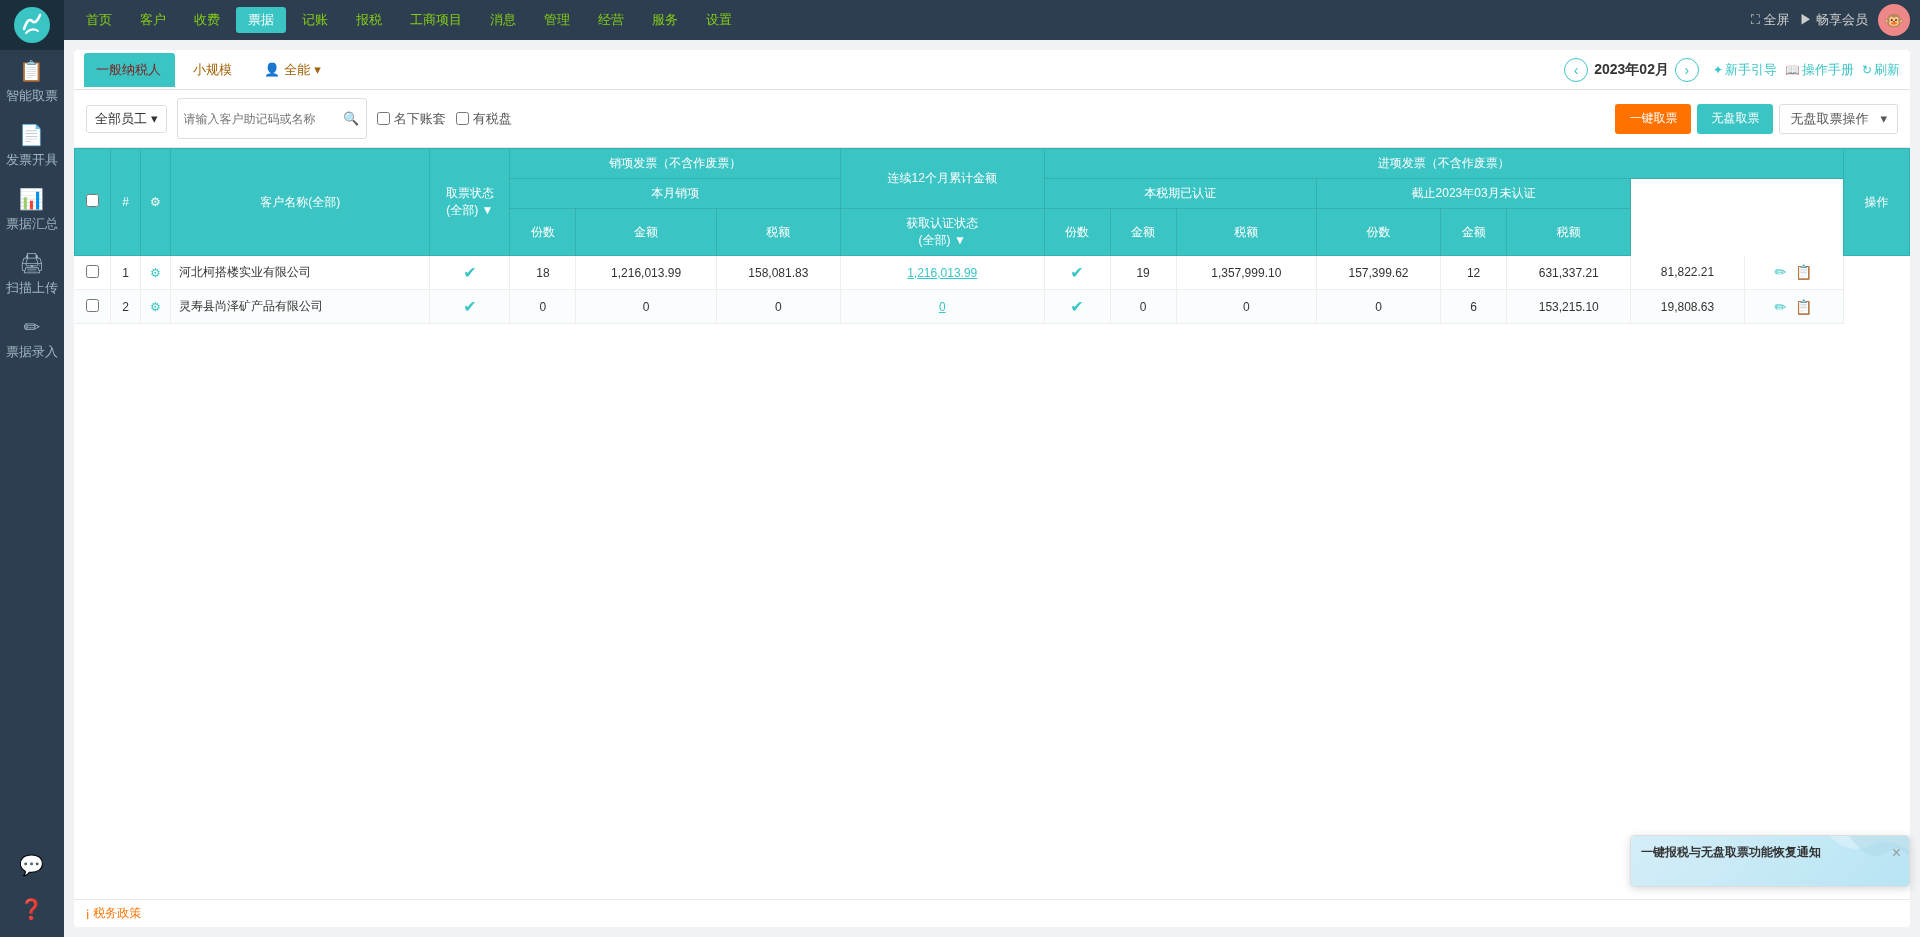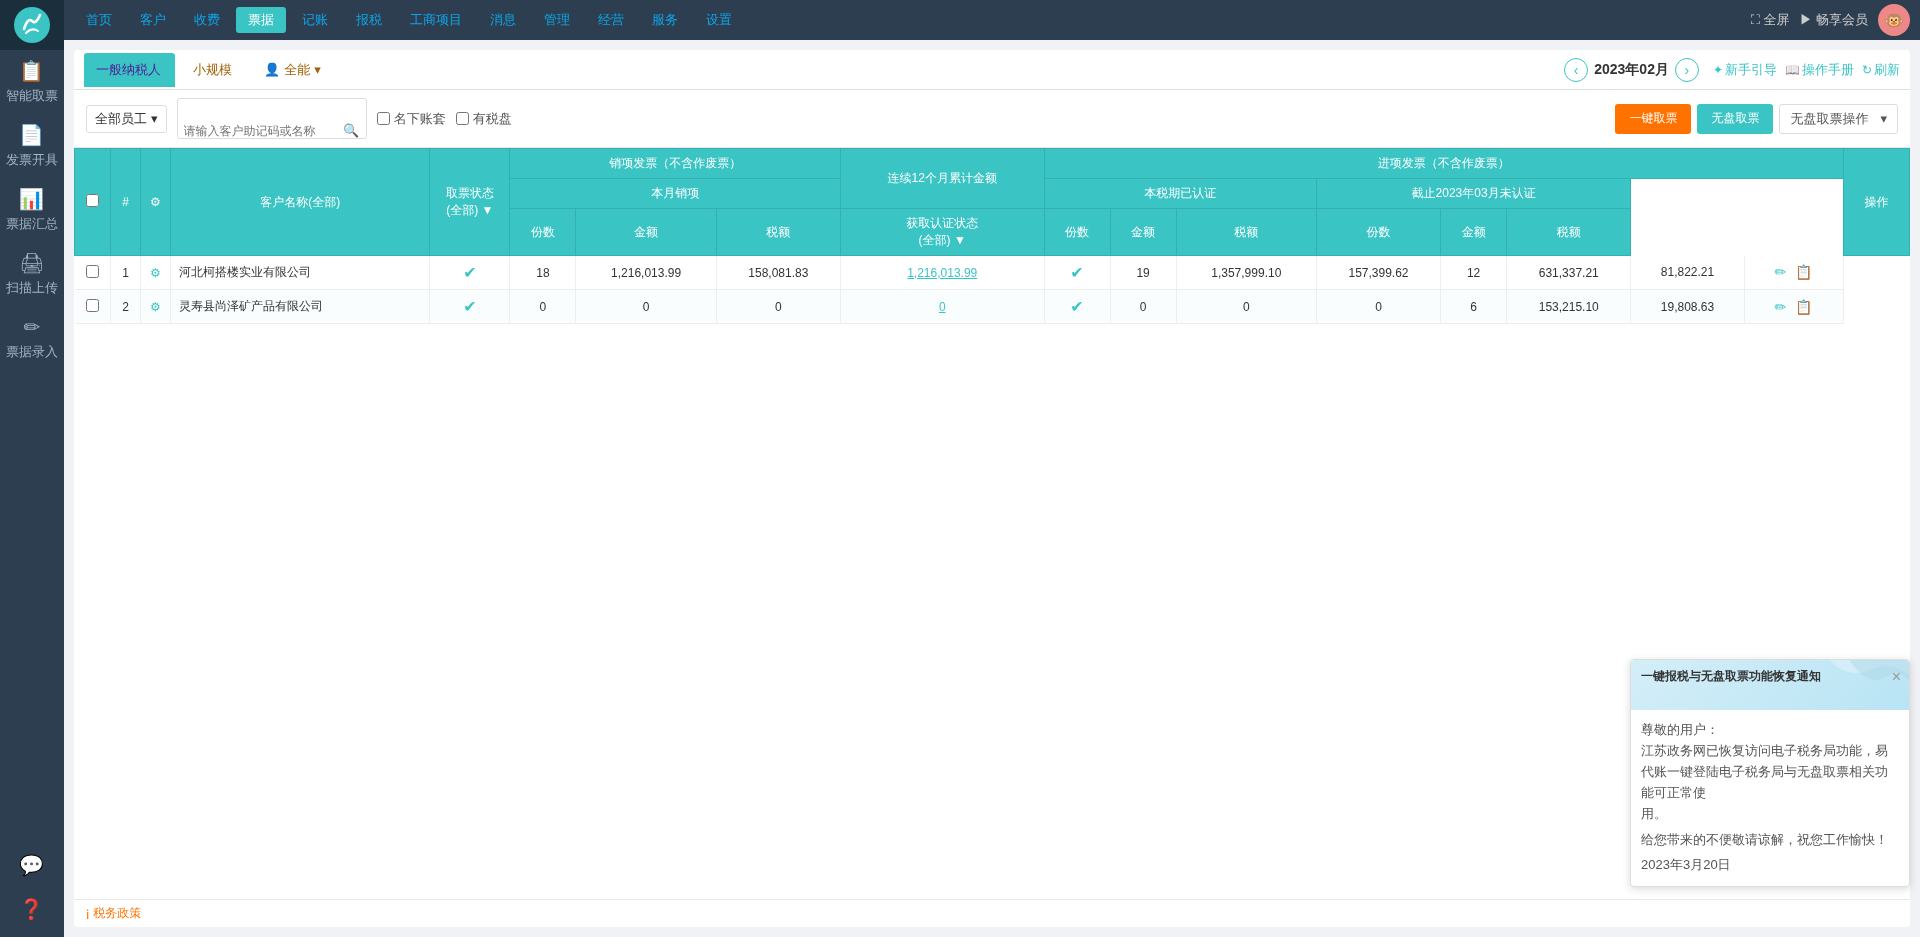--- a/index.html
+++ b/index.html
@@ -12,43 +12,43 @@
     .sidebar-item { display: flex; flex-direction: column; align-items: center; justify-content: center; width: 64px; height: 64px; color: #a0b4c4; cursor: pointer; font-size: 11px; gap: 4px; }
     .sidebar-item .icon { font-size: 20px; }
     .sidebar-bottom { margin-top: auto; display: flex; flex-direction: column; align-items: center; padding-bottom: 10px; gap: 8px; }
     .sidebar-bottom-icon { width: 36px; height: 36px; display: flex; align-items: center; justify-content: center; color: #a0b4c4; cursor: pointer; font-size: 20px; }
 
     
     .main { flex: 1; display: flex; flex-direction: column; overflow: hidden; }
 
     
     .topnav { height: 40px; background: #2d3e50; display: flex; align-items: center; padding: 0 10px; gap: 4px; flex-shrink: 0; }
-    .topnav-item { color: #0ea5e9; padding: 4px 12px; cursor: pointer; font-size: 13px; border-radius: 3px; }
+    .topnav-item { color: #84cc16; padding: 4px 12px; cursor: pointer; font-size: 13px; border-radius: 3px; }
     .topnav-item.active { background: #3bc4c4; color: #fff; border-radius: 3px; }
     .topnav-right { margin-left: auto; display: flex; align-items: center; gap: 10px; color: #ccc; font-size: 12px; }
     .topnav-right span { cursor: pointer; }
     .avatar { width: 32px; height: 32px; border-radius: 50%; background: #e88; display: flex; align-items: center; justify-content: center; color: #fff; font-size: 16px; cursor: pointer; }
 
     
     .content { flex: 1; display: flex; flex-direction: column; overflow: hidden; background: #f0f2f5; padding: 10px; }
 
     
     .tab-bar { display: flex; align-items: center; background: #fff; border-radius: 4px 4px 0 0; border-bottom: 1px solid #e0e0e0; padding: 0 10px; height: 40px; gap: 4px; }
     .tab-item { padding: 8px 14px; cursor: pointer; color: #a16207; border-radius: 3px 3px 0 0; font-size: 13px; display: flex; align-items: center; gap: 4px; }
-    .tab-item.active { color: #4c1d95; background: #3bc4c4; border-radius: 3px 3px 0 0; padding-left: 12px; }
+    .tab-item.active { color: #7f1d1d; background: #3bc4c4; border-radius: 3px 3px 0 0; padding-left: 12px; }
     .tab-nav { display: flex; align-items: center; margin-left: auto; gap: 6px; }
     .tab-nav-btn { width: 24px; height: 24px; border: 1px solid #3bc4c4; border-radius: 50%; color: #3bc4c4; display: flex; align-items: center; justify-content: center; cursor: pointer; font-size: 14px; background: #fff; }
     .tab-date { color: #333; font-size: 14px; font-weight: bold; }
     .tab-actions { display: flex; align-items: center; gap: 8px; margin-left: 10px; }
     .tab-action-link { color: #3bc4c4; font-size: 12px; cursor: pointer; display: flex; align-items: center; gap: 2px; }
 
     
     .filter-bar { background: #fff; padding: 8px 12px; display: flex; align-items: center; gap: 10px; border-bottom: 1px solid #e8e8e8; }
     .filter-select { border: 1px solid #ddd; border-radius: 3px; padding: 4px 8px; font-size: 12px; color: #333; background: #fff; cursor: pointer; display: flex; align-items: center; gap: 4px; height: 28px; }
-    .filter-input-wrap { display: flex; align-items: flex-end; border: 1px solid #ddd; border-radius: 3px; height: 41px; padding: 0 6px; background: #fff; }
+    .filter-input-wrap { display: flex; align-items: center; border: 1px solid #ddd; border-radius: 3px; height: 41px; padding: 0 6px; background: #fff; }
     .filter-input { border: none; outline: none; font-size: 12px; width: 160px; color: #333; }
     .filter-checkbox { display: flex; align-items: center; gap: 4px; font-size: 12px; color: #555; cursor: pointer; }
     .filter-btns { margin-left: auto; display: flex; gap: 6px; }
     .btn-orange { background: #ff7200; color: #fff; border: none; border-radius: 3px; padding: 5px 14px; cursor: pointer; font-size: 12px; }
     .btn-teal { background: #3bc4c4; color: #fff; border: none; border-radius: 3px; padding: 5px 14px; cursor: pointer; font-size: 12px; }
     .btn-outline { background: #fff; color: #555; border: 1px solid #ddd; border-radius: 3px; padding: 5px 10px; cursor: pointer; font-size: 12px; display: flex; align-items: center; gap: 12px; }
 
     
     .table-wrap { flex: 1; overflow-y: auto; background: #fff; }
     table { width: 100%; border-collapse: collapse; }
@@ -287,20 +287,13 @@
 
 <div class="notification-popup">
   <div style="position:relative; height:50px; background: linear-gradient(135deg,#d4eef8,#b8e4f4); border-radius:4px 4px 0 0; overflow:hidden;">
     <svg viewBox="0 0 280 50" style="position:absolute;top:0;left:0;width:100%;height:100%;" preserveAspectRatio="none">
       <path d="M200 0 Q220 20 240 10 Q260 0 280 15 L280 0 Z" fill="rgba(255,255,255,0.3)"></path>
       <path d="M220 0 Q240 30 260 15 Q270 8 280 20 L280 0 Z" fill="rgba(173,216,230,0.5)"></path>
     </svg>
     <div style="position:absolute;top:8px;left:10px;right:30px;font-size:12px;font-weight:bold;color:#333;">一键报税与无盘取票功能恢复通知</div>
     <div style="position:absolute;top:8px;right:8px;cursor:pointer;color:#999;font-size:16px;">×</div>
   </div>
-  <div class="notif-body">
-    <div>尊敬的用户：</div>
-    <div>江苏政务网已恢复访问电子税务局功能，易代账一键登陆电子税务局与无盘取票相关功能可正常使</div>
-    <div>用。</div>
-    <div style="margin-top:6px;">给您带来的不便敬请谅解，祝您工作愉快！</div>
-    <div style="margin-top:4px;">2023年3月20日</div>
-  </div>
 </div>
 
 </body></html>

